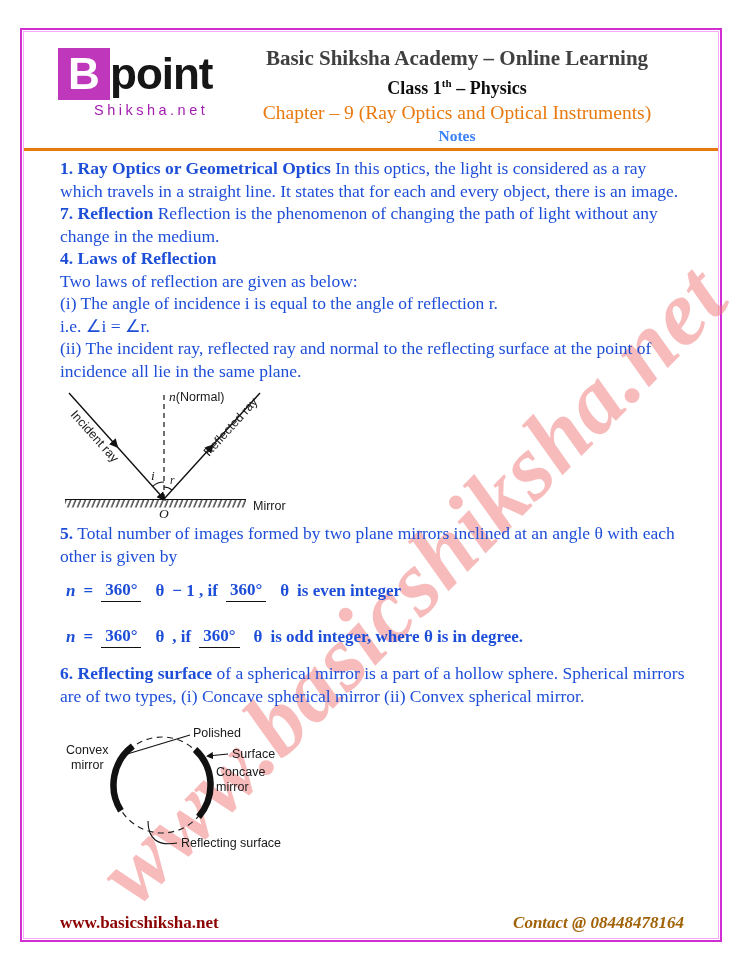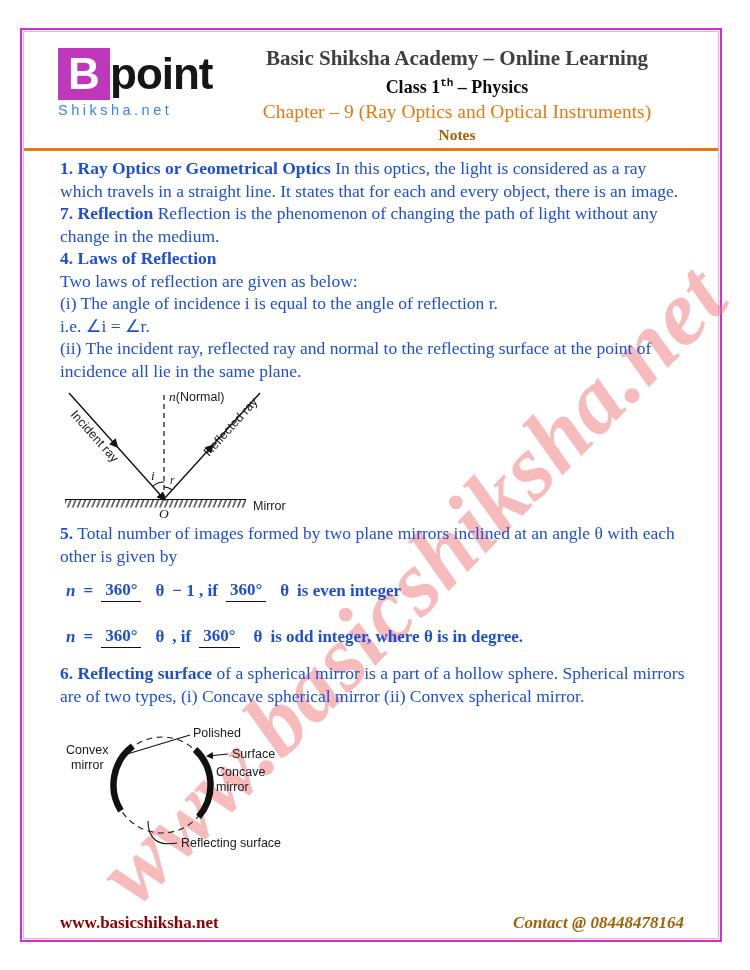--- a/index.html
+++ b/index.html
@@ -29,29 +29,29 @@
   .logo-b {
     width:52px; height:52px; background:#bf37bb; color:#ffffff;
     font-family:"Liberation Sans", sans-serif; font-weight:bold; font-size:44px;
     display:flex; align-items:center; justify-content:center;
   }
   .logo-asic {
     font-family:"Liberation Sans", sans-serif; font-weight:bold; font-size:44px;
     color:#161616; letter-spacing:-1px; line-height:52px;
   }
   .logo-sub {
-    font-family:"Liberation Sans", sans-serif; font-size:14.5px; color:#3b82f6;
-    letter-spacing:3.5px; margin-top:2px;
+    font-family:"Liberation Sans", sans-serif; font-size:14.5px; color:#a21caf;
+    letter-spacing:3.5px; margin-top:2px;margin-left:36px;
   }
   .titles { margin-left:178px; margin-right:6px; text-align:center; padding-top:13px; }
   .t-academy { color:#404040; font-weight:bold; font-size:21px; line-height:26px; }
   .t-class   { color:#0d0d0d; font-weight:bold; font-size:18px; line-height:24px; }
-  .t-class sup { font-size:11px;font-family:Liberation Mono, monospace; }
+  .t-class sup { font-size:11px; }
   .t-chapter { color:#e8790f; font-weight:normal; font-size:19.5px; line-height:25px; }
-  .t-notes   { color:#a16207; font-weight:bold; font-size:15.5px; line-height:21px; }
+  .t-notes   { color:#3b82f6; font-weight:bold; font-size:15.5px; line-height:21px; }
   .rule { border-top:3px solid #e8790f; }
   
   .content {
     position:relative; z-index:1; padding:6px 32px 0 36px;
     font-size:17.5px; line-height:22.5px; color:#1d4ed8;
   }
   .content p { margin:0; }
   .lead { font-weight:bold; }
   
   .formula {

